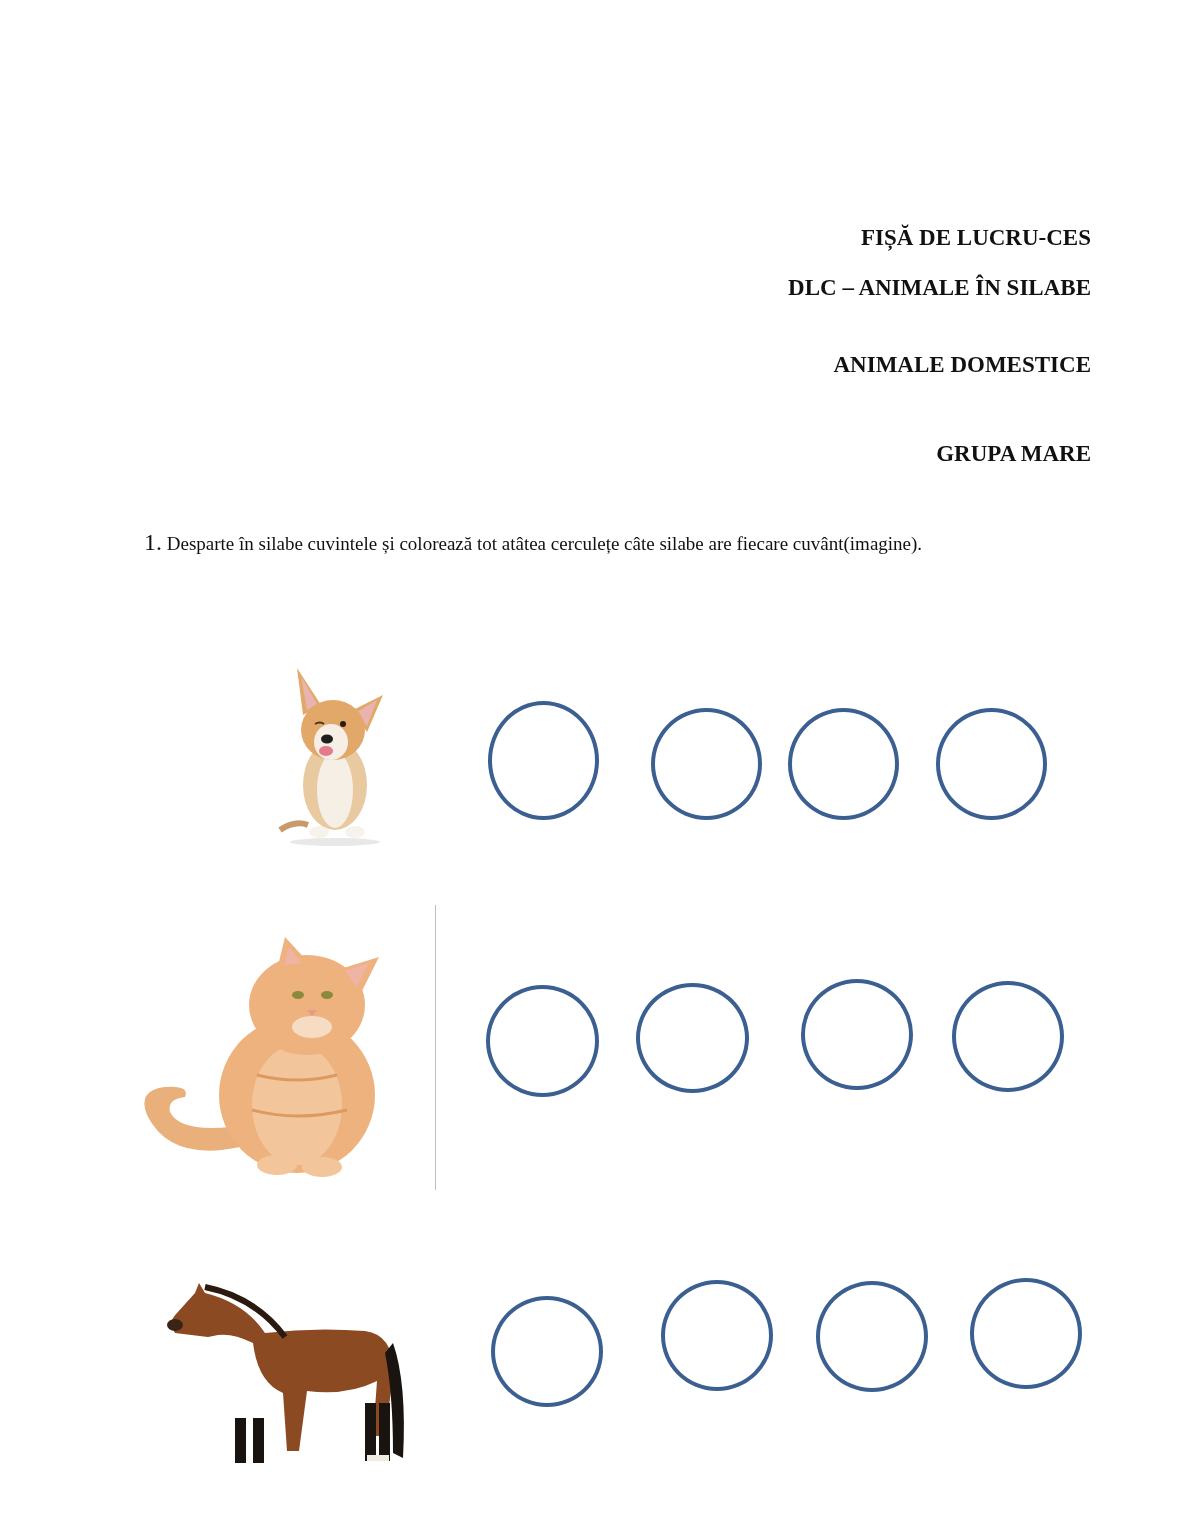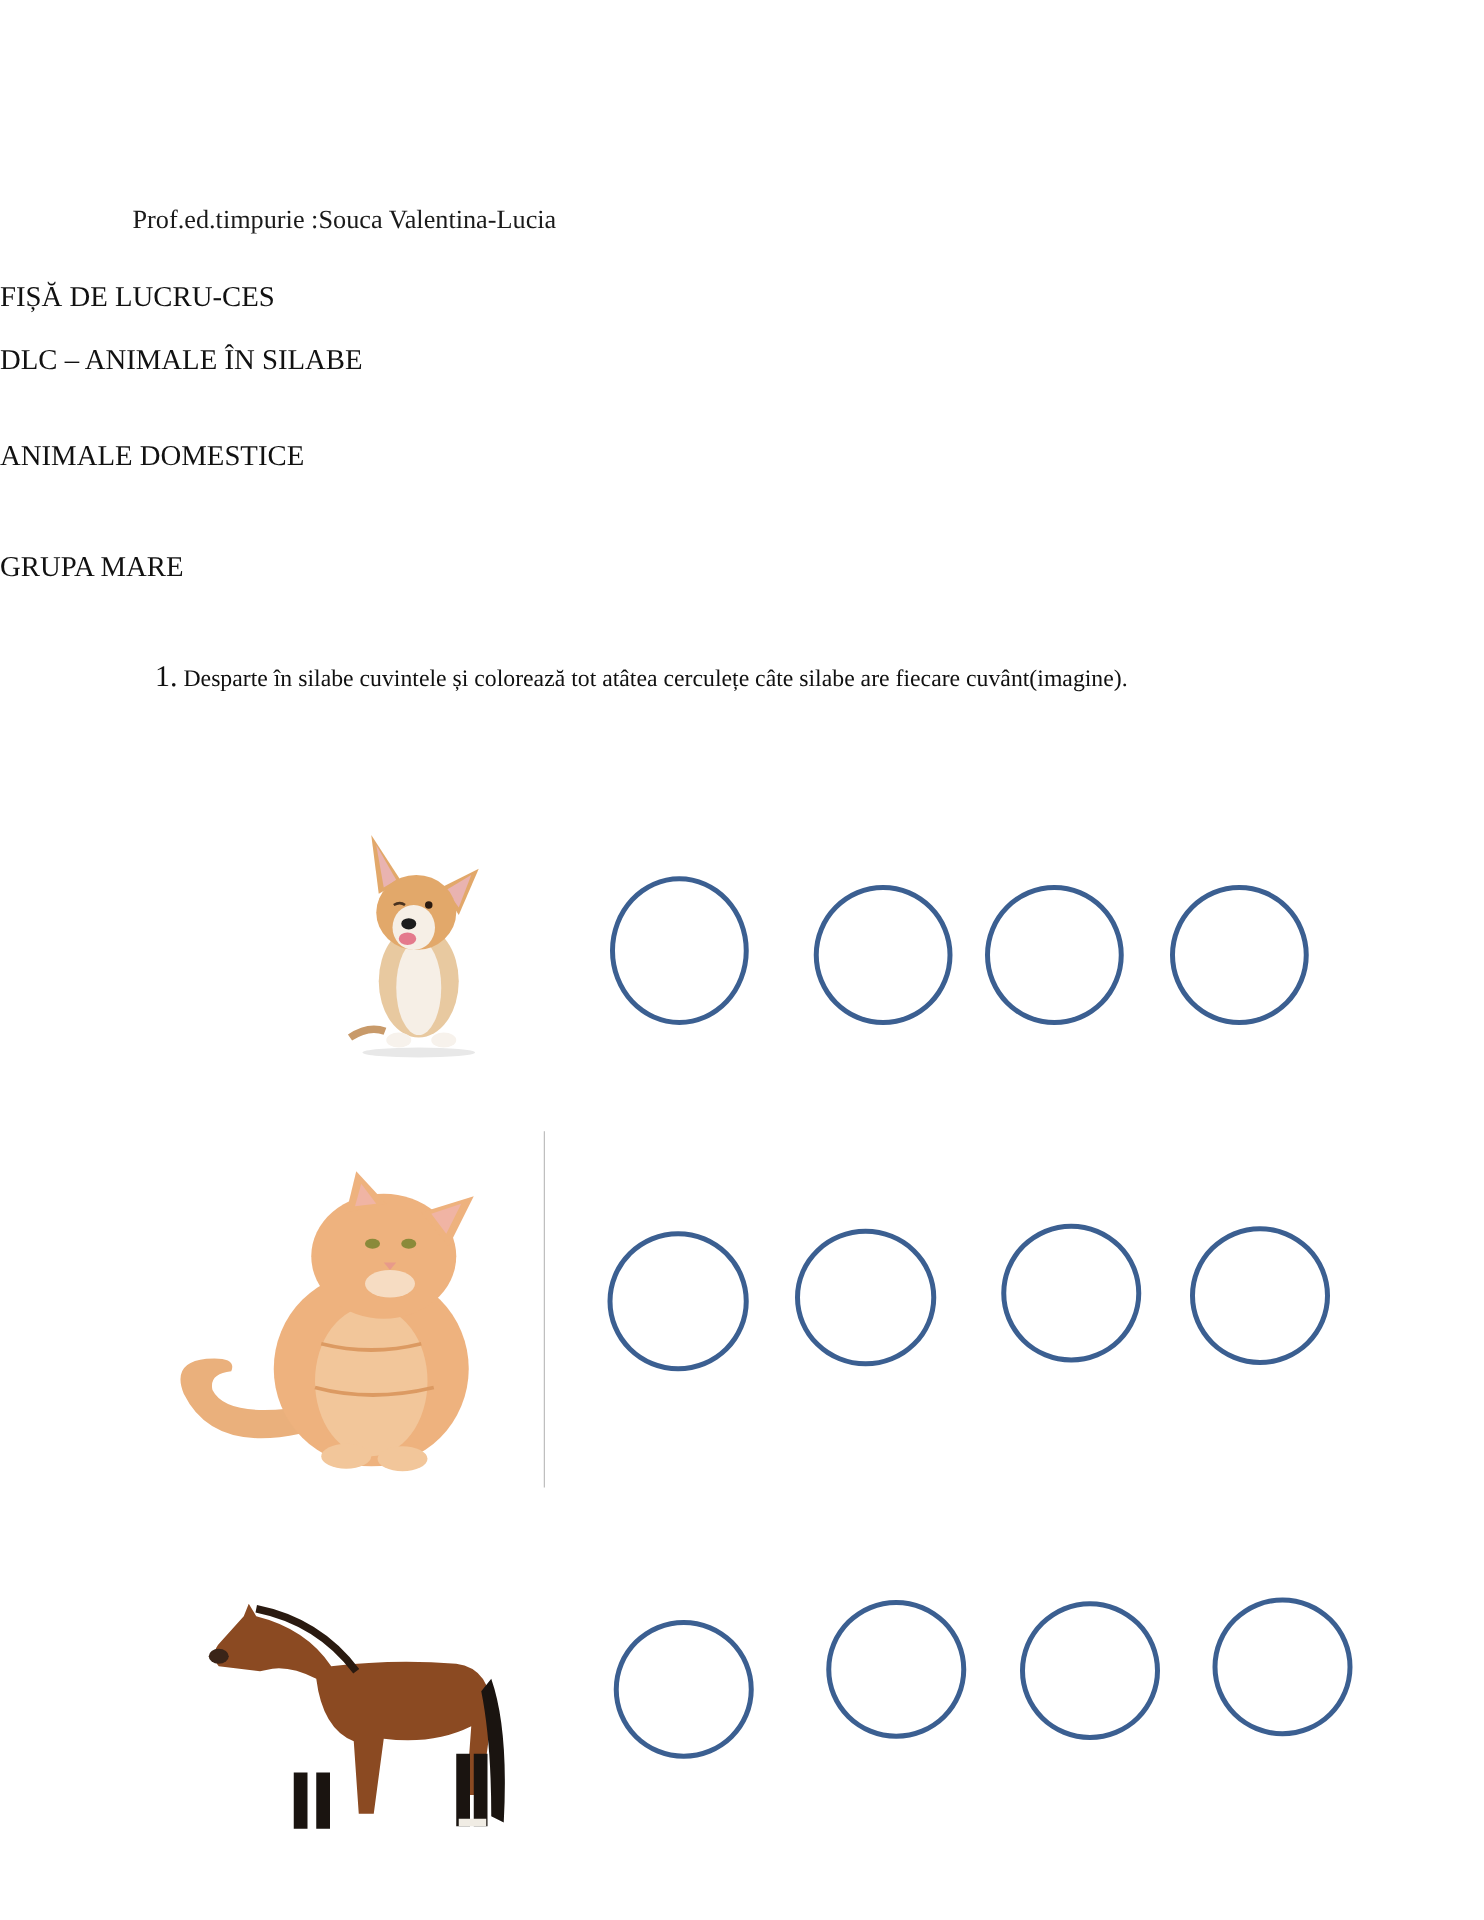--- a/index.html
+++ b/index.html
@@ -1,31 +1,30 @@
 <!DOCTYPE html>
 <html><head>
 <meta charset="utf-8">
 <style>
   html, body { margin: 0; padding: 0; background: #ffffff; }
   body { width: 1187px; height: 1536px; position: relative; overflow: hidden;
          font-family: "Liberation Serif", "DejaVu Serif", serif; color: #111; }
   .abs { position: absolute; }
   .author { left: 106px; top: 162px; font-size: 21px; line-height: 27px; color: #1a1a1a; }
-  .title { left: 0; width: 1091px; text-align: left; font-weight: normal; font-size: 23px; color: #111; }
-  .instr { left: 124px; top: 527px; width: 885px; font-size: 19px; line-height: 30px; text-align: justify; text-align-last: left; }
+  .title { left: 0; width: 1091px; text-align: right; font-weight: bold; font-size: 23px; color: #111; }
+  .instr { left: 144px; top: 527px; width: 885px; font-size: 19px; line-height: 30px; text-align: justify; text-align-last: left; }
   .instr .num { font-size: 24px; }
   .circle { position: absolute; border: 4px solid #3b5f91; border-radius: 50%; box-sizing: border-box; }
   .vline { position: absolute; left: 435px; top: 905px; width: 1px; height: 285px; background: #bfbfbf; }
   .animal { position: absolute; }
 </style>
 </head>
 <body>
 
 <div class="abs author">
-  <div>Prof.ed.timpurie :Souca Valentina-Lucia</div>
 </div>
 
 <div class="abs title" style="top:225px;">FIȘĂ DE LUCRU-CES</div>
 <div class="abs title" style="top:275px;">DLC – ANIMALE ÎN SILABE</div>
 <div class="abs title" style="top:352px;">ANIMALE DOMESTICE</div>
 <div class="abs title" style="top:441px;">GRUPA MARE</div>
 
 <div class="abs instr">
   <span class="num">1.</span><span> Desparte în silabe cuvintele și colorează tot atâtea cerculețe câte silabe are fiecare cuvânt(imagine).</span>
 </div>

